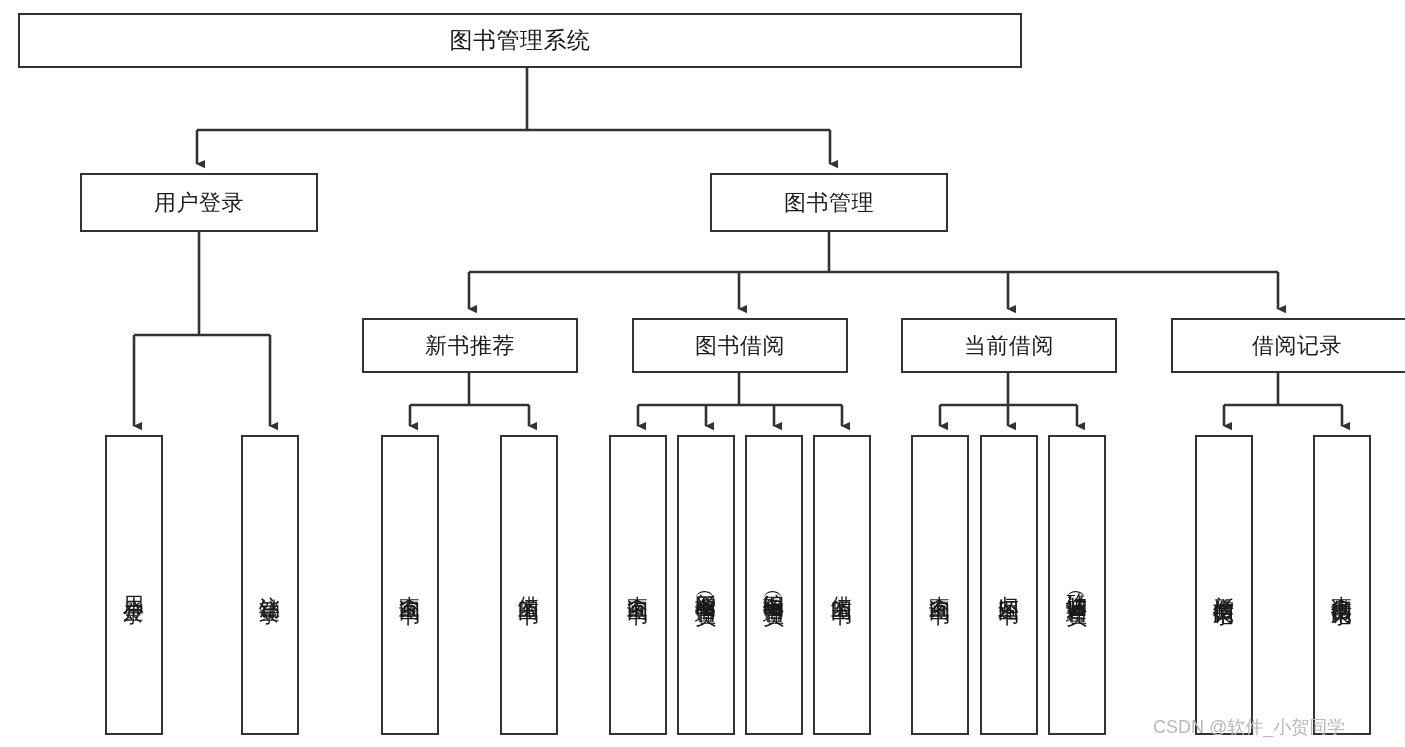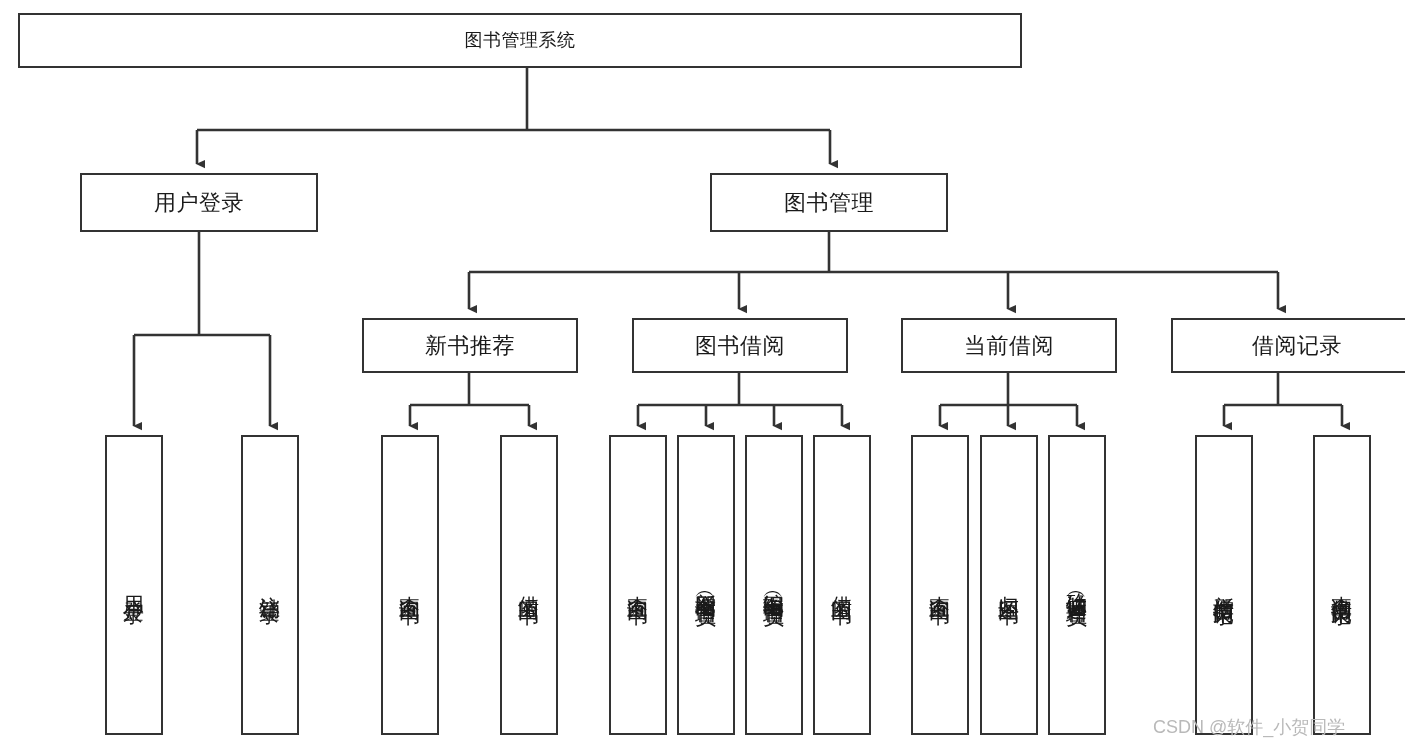--- a/index.html
+++ b/index.html
@@ -29,21 +29,21 @@
     position: absolute;
     box-sizing: border-box;
     background: #ffffff;
     border: 2px solid #333333;
     display: flex;
     align-items: center;
     justify-content: center;
     color: #1a1a1a;
   }
   .node.root {
-    font-size: 18px;
+    font-size: 23px;
   }
   .node.level2 {
     font-size: 22px;
   }
   .node.level3 {
     font-size: 22px;
   }
   .node-label {
     display: block;
     line-height: 1.16;

